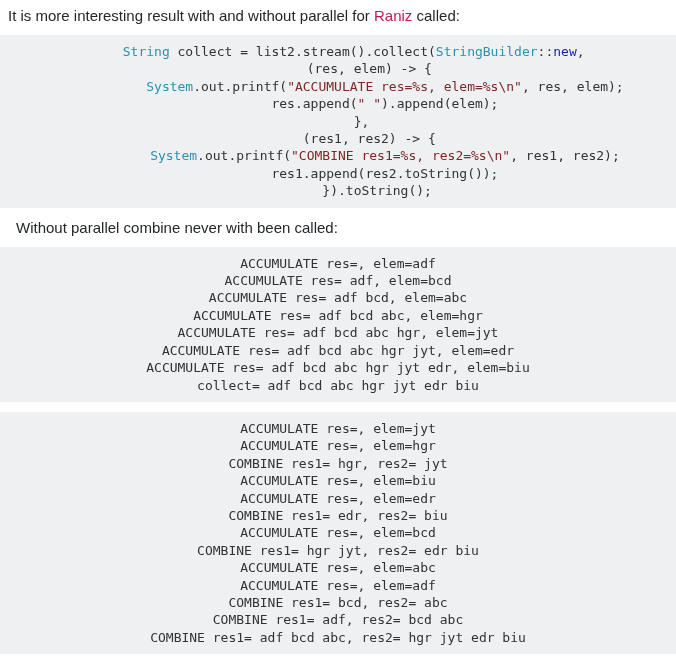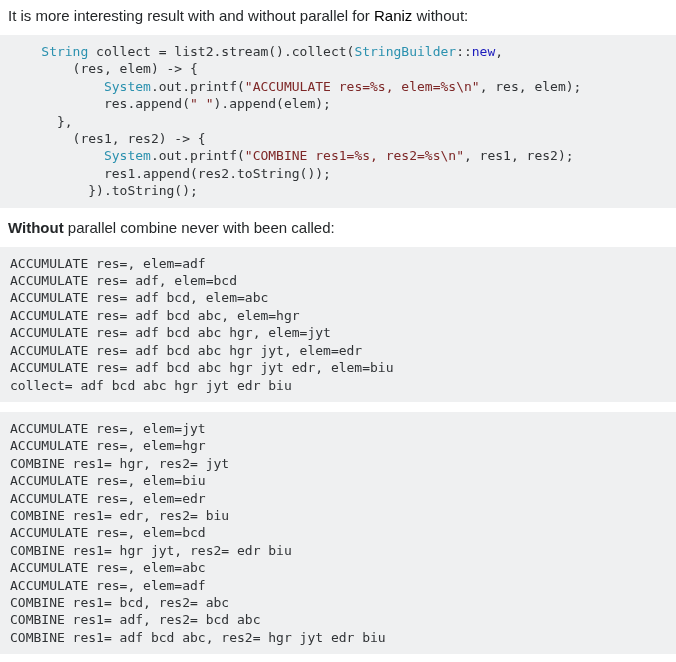--- a/index.html
+++ b/index.html
@@ -11,45 +11,45 @@
     font-family: "Liberation Sans", sans-serif;
     color: #242729;
   }
   .page { padding-top: 6px; }
   p.text {
     font-size: 15px;
     line-height: 19px;
     margin: 0 0 10px 0;
     padding: 0 8px;
   }
-  p.text b { font-weight: bold; }
-  a.so-link { color: #000000; text-decoration: none; cursor: pointer; }
+  p.text b { font-weight: normal; margin-left: 8px; }
+  a.so-link { color: #be185d; text-decoration: none; cursor: pointer; }
   pre.codeblock {
     background: #eff0f1;
     margin: 0 0 10px 0;
     padding: 8px 10px;
     font-family: "DejaVu Sans Mono", monospace;
     font-size: 13px;
     line-height: 17.4px;
     color: #303336;
     white-space: pre;
     overflow: hidden;
   }
-  .code-line, .output-line { min-height: 17.4px; }
+  .code-line, .output-line { min-height: 17.4px; text-align: center; }
   .tok-pln { color: #303336; }
   .tok-typ { color: #2b91af; }
   .tok-kwd { color: #1a1abc; }
   .tok-str { color: #7d2727; }
 </style>
 </head>
 <body>
 
 <div class="page">
 
-  <p class="text"><span>It is more interesting result with and without parallel for </span><a class="so-link" href="#">Raniz</a><span> without:</span></p>
+  <p class="text"><span>It is more interesting result with and without parallel for </span><a class="so-link" href="#">Raniz</a><span> called:</span></p>
 
   <pre class="codeblock"><div class="code-line"><span class="tok-pln">    </span><span class="tok-typ">String</span><span class="tok-pln"> collect = list2.stream().collect(</span><span class="tok-typ">StringBuilder</span><span class="tok-pln">::</span><span class="tok-kwd">new</span><span class="tok-pln">,</span></div><div class="code-line"><span class="tok-pln">        (res, elem) -&gt; {</span></div><div class="code-line"><span class="tok-pln">            </span><span class="tok-typ">System</span><span class="tok-pln">.out.printf(</span><span class="tok-str">"ACCUMULATE res=%s, elem=%s\n"</span><span class="tok-pln">, res, elem);</span></div><div class="code-line"><span class="tok-pln">            res.append(</span><span class="tok-str">" "</span><span class="tok-pln">).append(elem);</span></div><div class="code-line"><span class="tok-pln">      },</span></div><div class="code-line"><span class="tok-pln">        (res1, res2) -&gt; {</span></div><div class="code-line"><span class="tok-pln">            </span><span class="tok-typ">System</span><span class="tok-pln">.out.printf(</span><span class="tok-str">"COMBINE res1=%s, res2=%s\n"</span><span class="tok-pln">, res1, res2);</span></div><div class="code-line"><span class="tok-pln">            res1.append(res2.toString());</span></div><div class="code-line"><span class="tok-pln">          }).toString();</span></div></pre>
 
   <p class="text"><b>Without</b><span> parallel combine never with been called:</span></p>
 
   <pre class="codeblock"><div class="output-line">ACCUMULATE res=, elem=adf</div><div class="output-line">ACCUMULATE res= adf, elem=bcd</div><div class="output-line">ACCUMULATE res= adf bcd, elem=abc</div><div class="output-line">ACCUMULATE res= adf bcd abc, elem=hgr</div><div class="output-line">ACCUMULATE res= adf bcd abc hgr, elem=jyt</div><div class="output-line">ACCUMULATE res= adf bcd abc hgr jyt, elem=edr</div><div class="output-line">ACCUMULATE res= adf bcd abc hgr jyt edr, elem=biu</div><div class="output-line">collect= adf bcd abc hgr jyt edr biu</div></pre>
 
 
   <pre class="codeblock"><div class="output-line">ACCUMULATE res=, elem=jyt</div><div class="output-line">ACCUMULATE res=, elem=hgr</div><div class="output-line">COMBINE res1= hgr, res2= jyt</div><div class="output-line">ACCUMULATE res=, elem=biu</div><div class="output-line">ACCUMULATE res=, elem=edr</div><div class="output-line">COMBINE res1= edr, res2= biu</div><div class="output-line">ACCUMULATE res=, elem=bcd</div><div class="output-line">COMBINE res1= hgr jyt, res2= edr biu</div><div class="output-line">ACCUMULATE res=, elem=abc</div><div class="output-line">ACCUMULATE res=, elem=adf</div><div class="output-line">COMBINE res1= bcd, res2= abc</div><div class="output-line">COMBINE res1= adf, res2= bcd abc</div><div class="output-line">COMBINE res1= adf bcd abc, res2= hgr jyt edr biu</div></pre>
 

